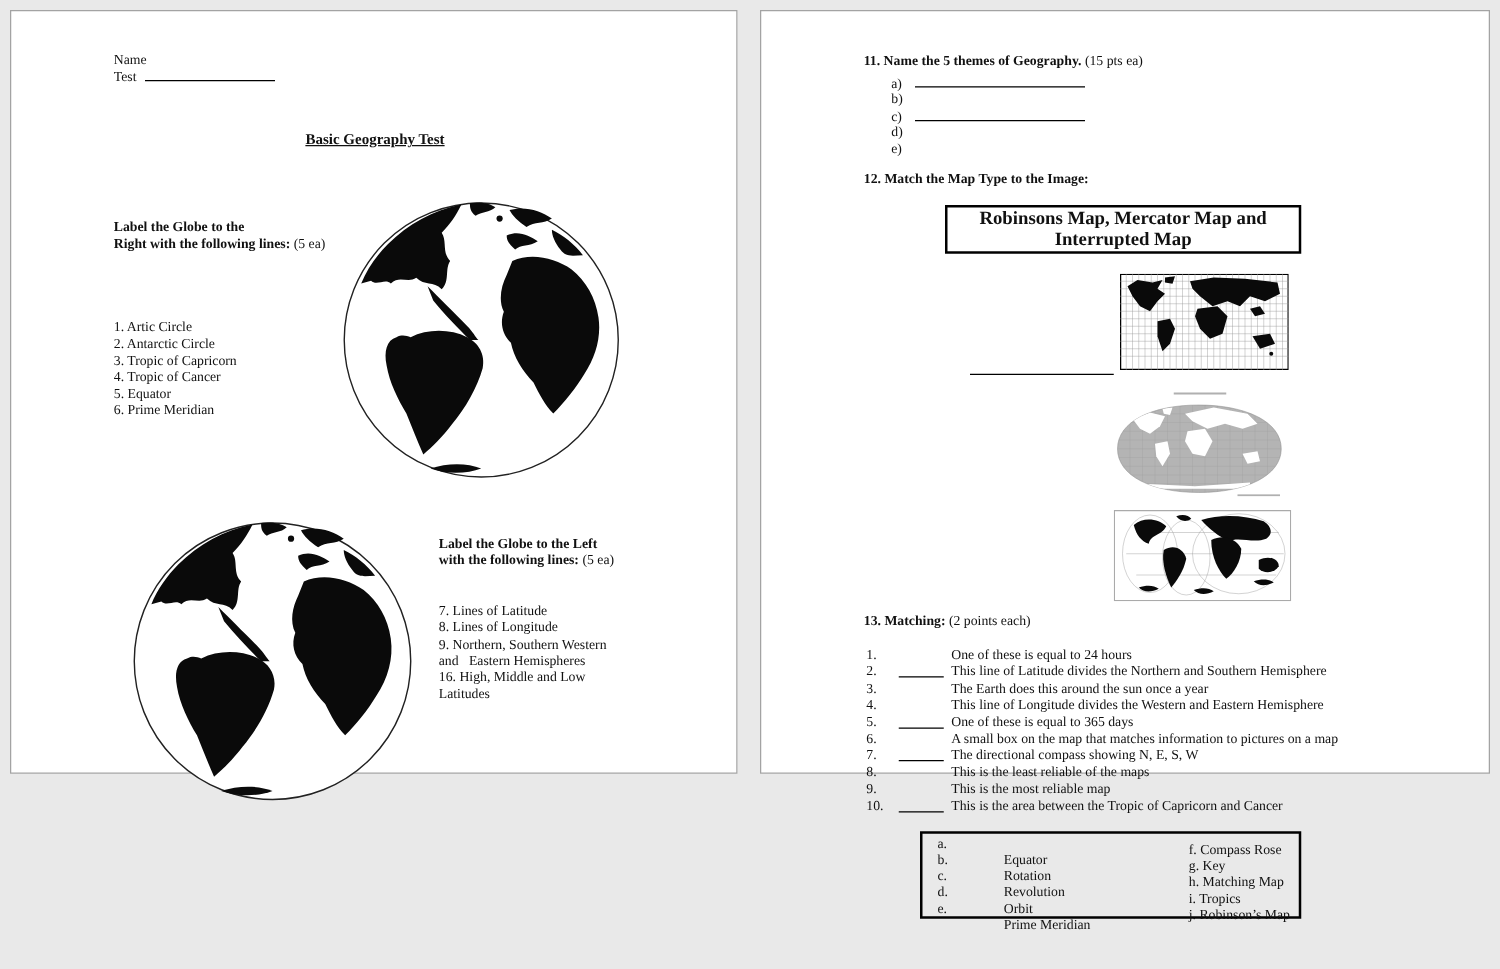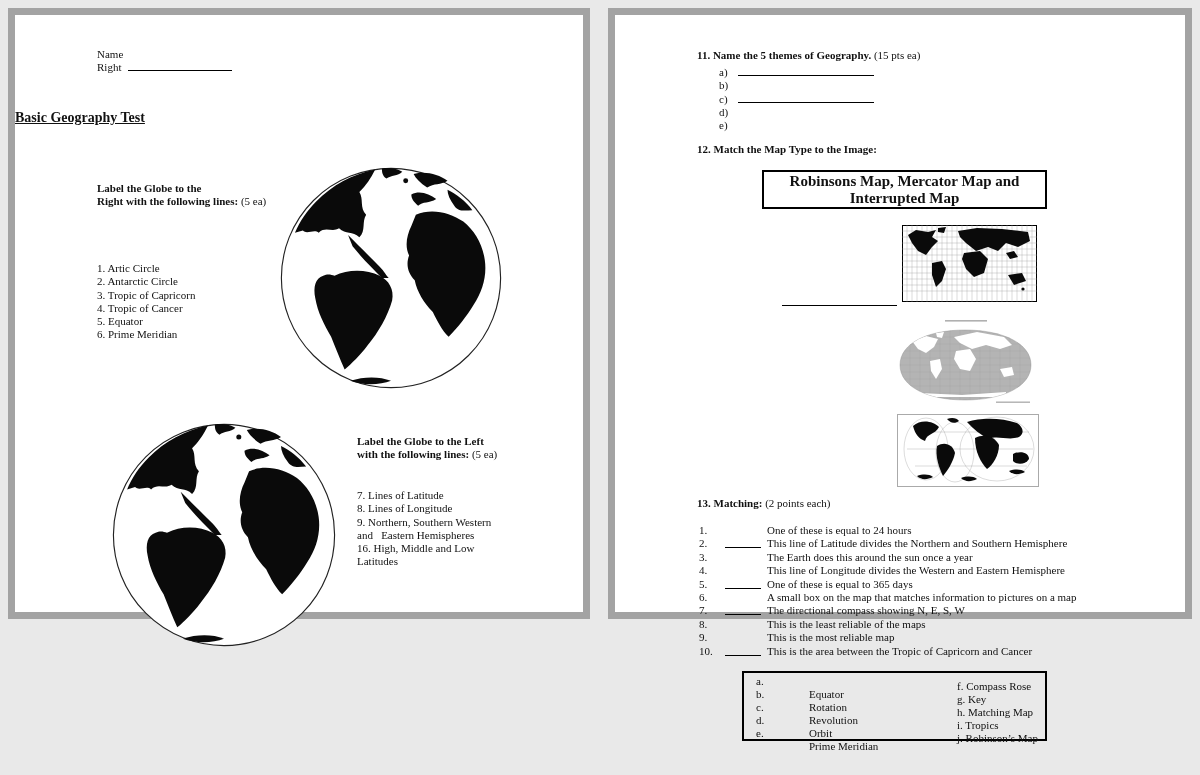--- a/index.html
+++ b/index.html
@@ -2,28 +2,28 @@
 <html><head>
 <meta charset="utf-8">
 <style>
   html,body{margin:0;padding:0;}
   body{
     width:1200px;height:775px;background:#e9e9e9;position:relative;
     font-family:"Liberation Serif","DejaVu Serif",serif;color:#111;
     -webkit-font-smoothing:antialiased;
   }
   .page{position:absolute;top:8px;height:611px;background:#fff;
-        border:7px solid #a3a3a3;box-sizing:border-box;}
+        border:1px solid #a3a3a3;box-sizing:border-box;}
   .page-left{left:8px;width:582px;}
   .page-right{left:608px;width:584px;}
   .abs{position:absolute;}
   .t11{font-size:11px;line-height:13.3px;}
   .bold{font-weight:bold;}
   .norm{font-weight:normal;}
-  .doc-title{font-size:14px;font-weight:bold;text-decoration:underline;text-align:left;font-family:Liberation Serif, serif;}
+  .doc-title{font-size:12px;font-weight:bold;text-decoration:underline;text-align:center;font-family:Liberation Serif, serif;}
   .blank-line{display:inline-block;height:9px;border-bottom:1px solid #000;vertical-align:baseline;}
   .q11-row{height:13.3px;font-size:11px;}
   .q11-label{display:inline-block;width:14px;}
   .q11-blank{width:136px;margin-left:5px;}
   .m-row{display:flex;height:13.4px;font-size:11px;line-height:13.4px;}
   .m-num{width:26px;flex:none;}
   .m-blank{width:36px;height:10px;flex:none;margin-right:6px;}
   .m-blank.lined{border-bottom:1px solid #000;}
   .m-text{white-space:nowrap;}
   .prompt-box{border:2px solid #000;display:flex;align-items:center;justify-content:center;
@@ -62,21 +62,21 @@
       <path fill="#0a0a0a" d="M64,191 C76,187 90,187 100,191 C90,195 74,195 64,191 Z"></path>
     </g>
   </defs>
 </svg>
 
 <div class="page page-left">
 
   <div class="abs t11" style="left:82px;top:33px;">Name</div>
 
   <div class="abs t11" style="left:82px;top:46px;">
-    <span>Right</span>
+    <span>Test</span>
     <span class="blank-line" style="width:104px;margin-left:4px;"></span>
   </div>
 
   <div class="abs doc-title" style="left:0;top:95px;width:582px;">Basic Geography Test</div>
 
   <div class="abs t11 bold" style="left:82px;top:167px;width:215px;">
     <span>Label the Globe to the</span><br>
     <span>Right with the following lines:</span>
     <span class="norm">(5 ea)</span>
   </div>

